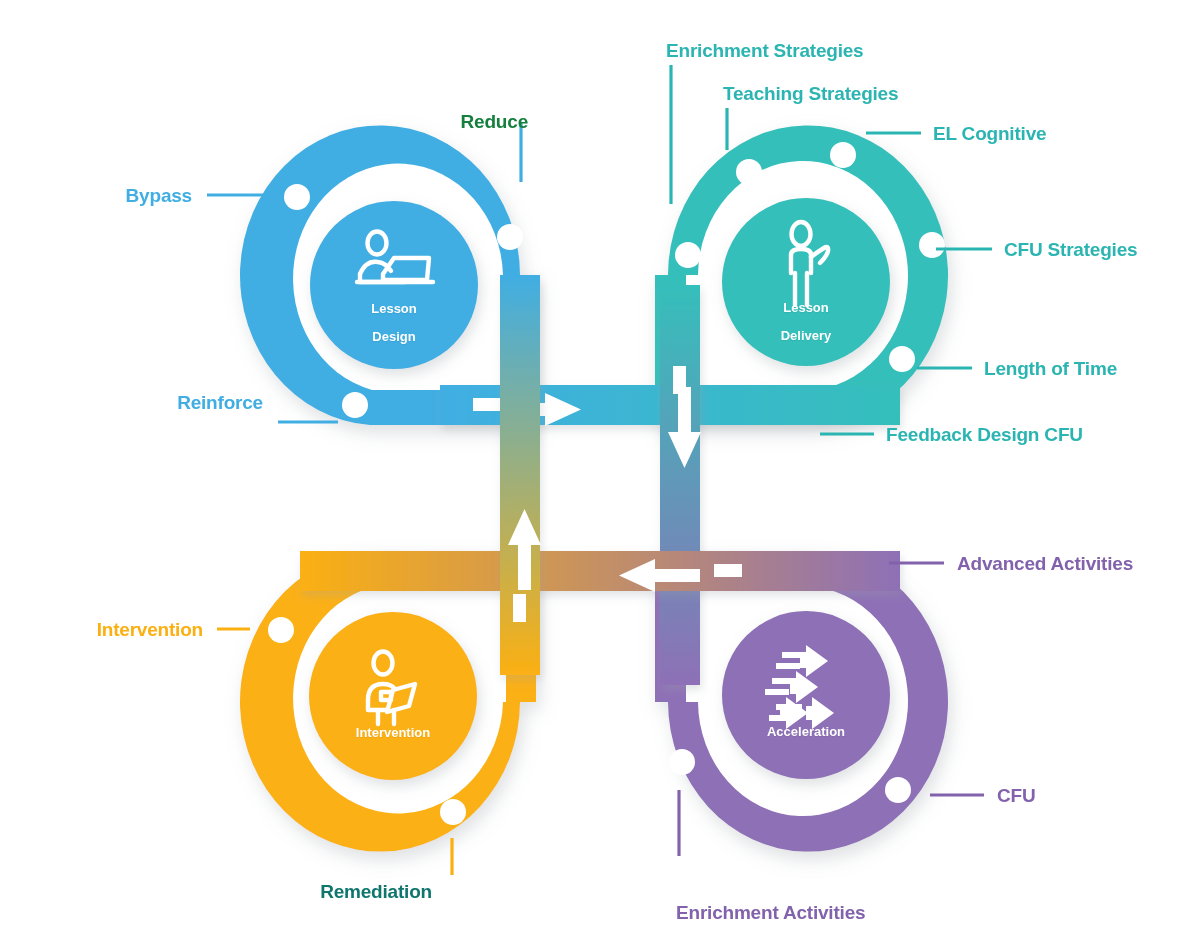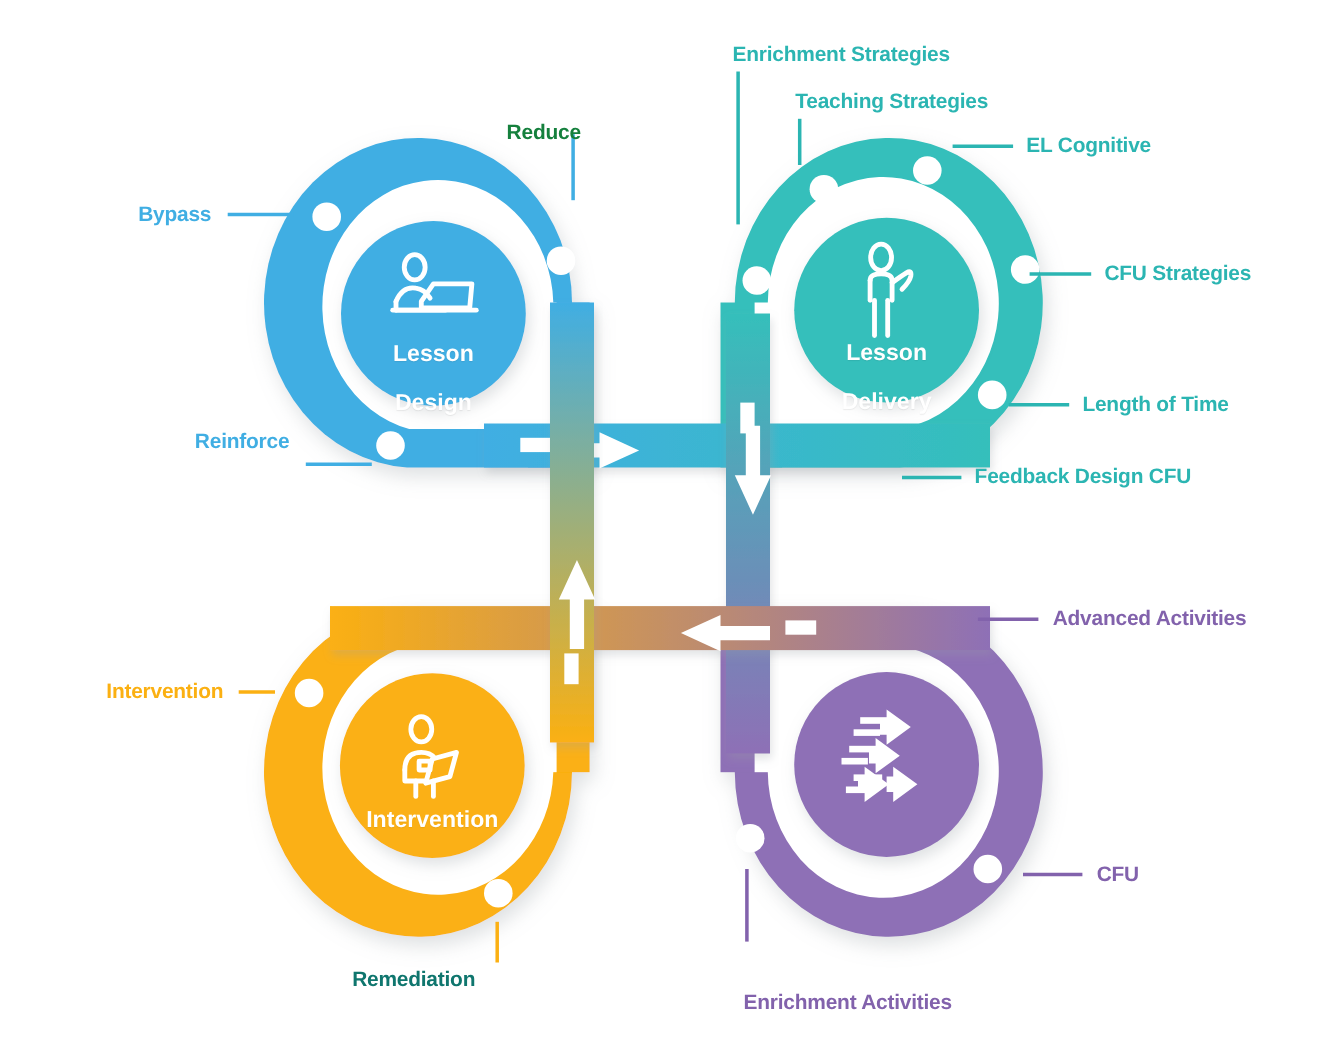--- a/index.html
+++ b/index.html
@@ -22,21 +22,21 @@
   }
   .lbl.r{transform:translate(-100%,-50%);}   
   .lbl.l{transform:translate(0,-50%);}    
 
   .nodeTitle{
     position:absolute;
     color:#ffffff;
     font-weight:bold;
     text-align:center;
     line-height:1.08;
-    font-size:21px;
+    font-size:13px;
     transform:translate(-50%,0);
     white-space:pre-line;
     text-shadow:0 1px 1px rgba(0,0,0,.07);
   }
 </style>
 </head>
 <body>
 
 <div id="stage">
 
@@ -260,20 +260,23 @@
     <div>Lesson</div>
     <div>Design</div>
   </div>
   <div class="nodeTitle" style="left:806px;top:287px;">
     <div>Lesson</div>
     <div>Delivery</div>
   </div>
   <div class="nodeTitle" style="left:393px;top:712px;">
     <div>Intervention</div>
   </div>
+  <div class="nodeTitle" style="left:806px;top:711px;">
+    <div>Acceleration</div>
+  </div>
 
   <div class="lbl r" style="left:192px;top:195px;color:#40AEE3;">Bypass</div>
   <div class="lbl r" style="left:528px;top:121px;color:#15803d;">Reduce</div>
   <div class="lbl r" style="left:263px;top:402px;color:#40AEE3;">Reinforce</div>
 
   <div class="lbl l" style="left:666px;top:50px;color:#2BB5B2;">Enrichment Strategies</div>
   <div class="lbl l" style="left:723px;top:93px;color:#2BB5B2;">Teaching Strategies</div>
   <div class="lbl l" style="left:933px;top:133px;color:#2BB5B2;">EL Cognitive</div>
   <div class="lbl l" style="left:1004px;top:249px;color:#2BB5B2;">CFU Strategies</div>
   <div class="lbl l" style="left:984px;top:368px;color:#2BB5B2;text-align:right;">Length of Time</div>

